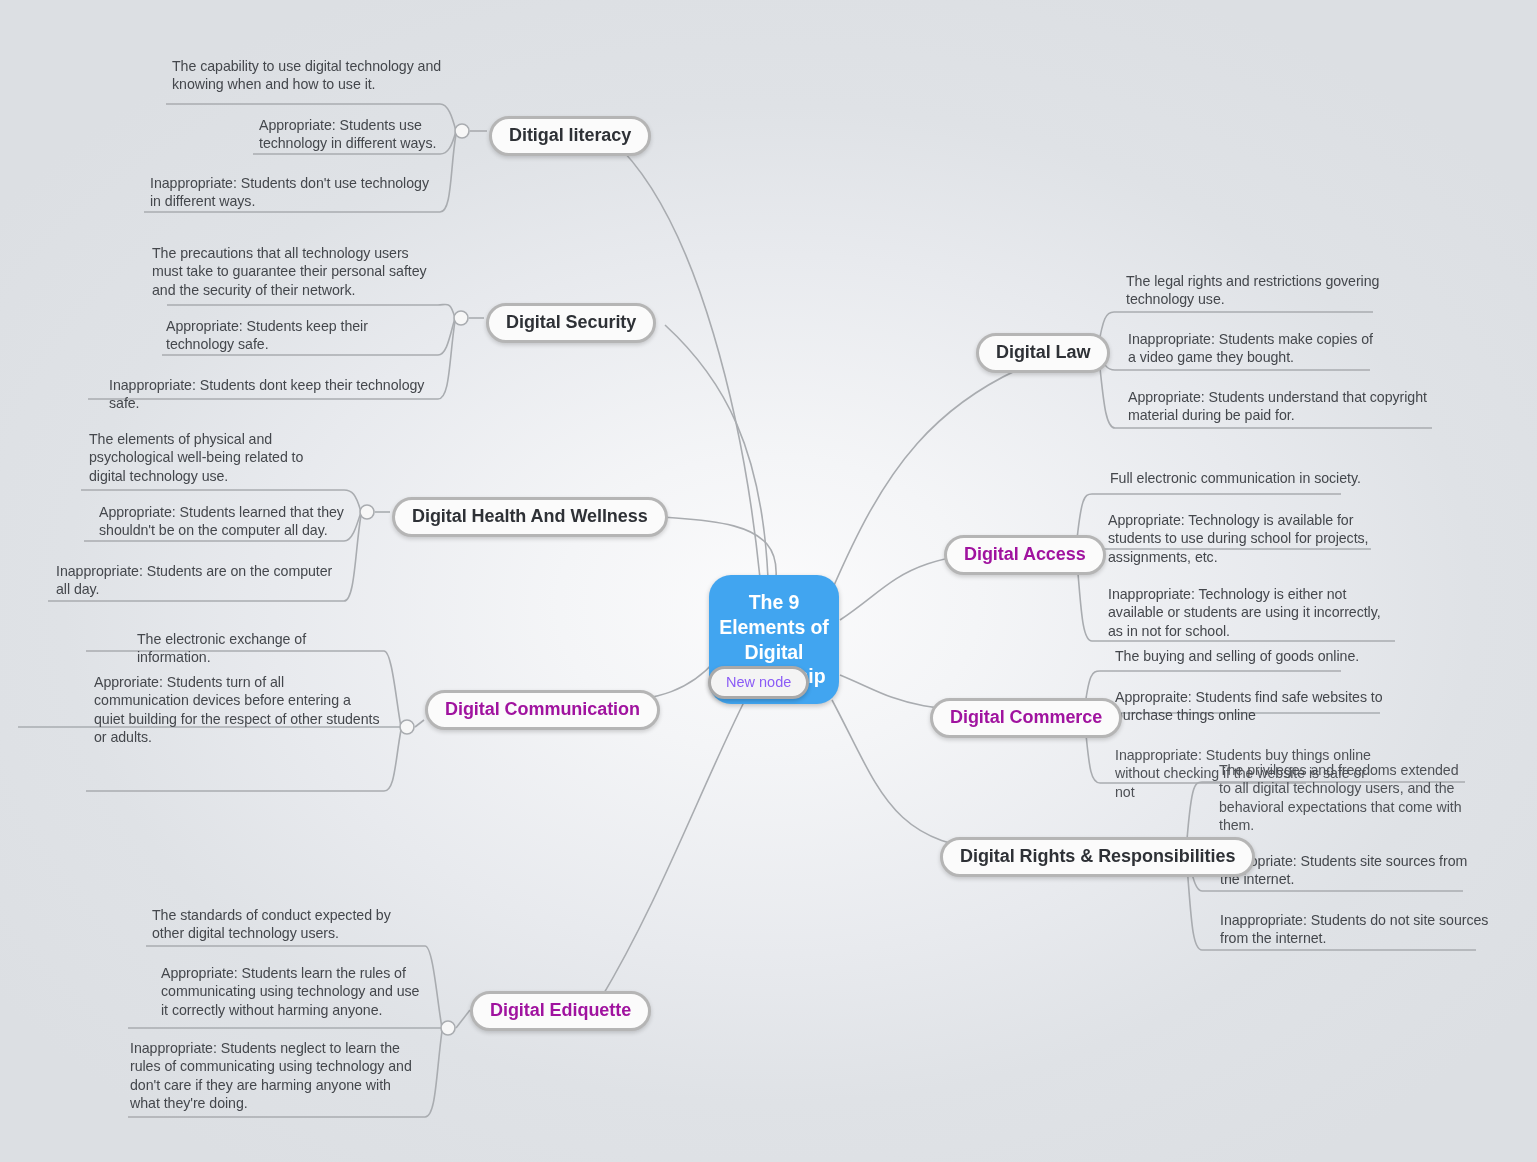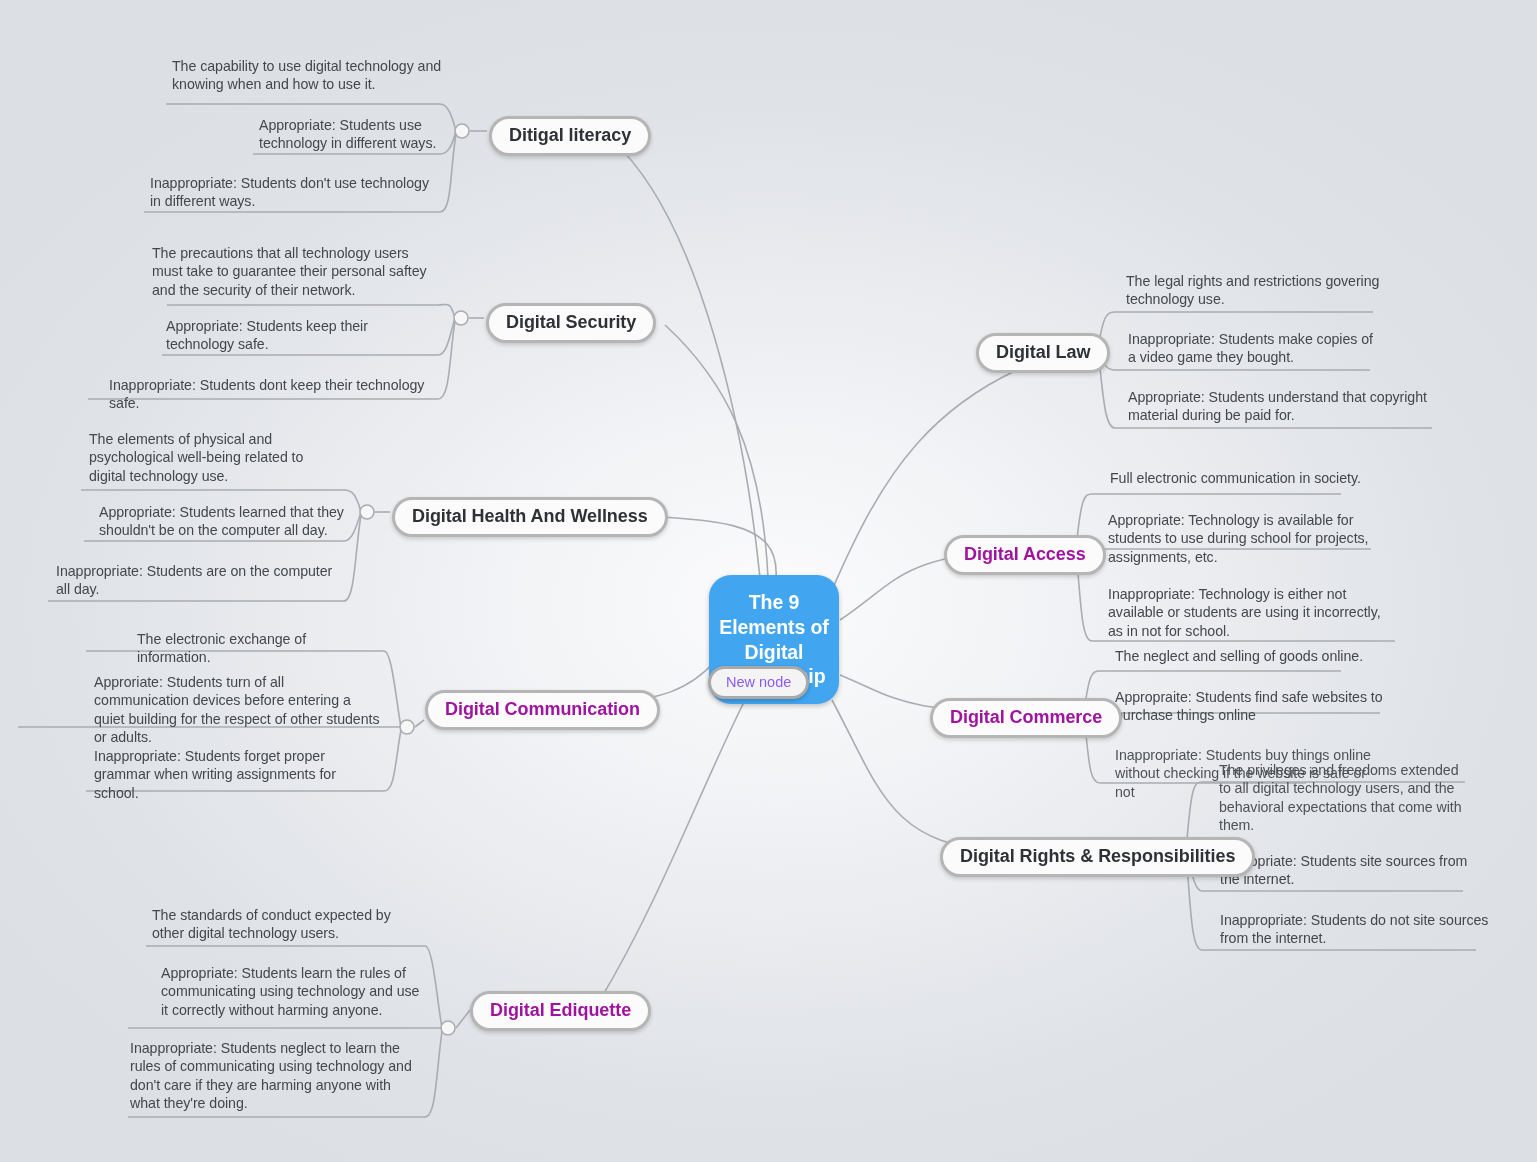--- a/index.html
+++ b/index.html
@@ -190,35 +190,34 @@
   <div class="leaf" style="left:152px; top:244px; width:280px;">The precautions that all technology users must take to guarantee their personal saftey and the security of their network.</div>
   <div class="leaf" style="left:166px; top:317px; width:268px;">Appropriate: Students keep their technology safe.</div>
   <div class="leaf" style="left:94px; top:376px; width:345px;margin-left:15px;">Inappropriate: Students dont keep their technology safe.</div>
 
   <div class="leaf" style="left:89px; top:430px; width:252px;">The elements of physical and psychological well-being related to digital technology use.</div>
   <div class="leaf" style="left:99px; top:503px; width:245px;">Appropriate: Students learned that they shouldn't be on the computer all day.</div>
   <div class="leaf" style="left:56px; top:562px; width:290px;">Inappropriate: Students are on the computer all day.</div>
 
   <div class="leaf" style="left:137px; top:630px; width:245px;">The electronic exchange of information.</div>
   <div class="leaf" style="left:94px; top:673px; width:288px;">Approriate: Students turn of all communication devices before entering a quiet building for the respect of other students or adults.</div>
-  <div class="leaf" style="left:94px; top:747px; width:288px;">Inappropriate: Students forget proper grammar when writing assignments for school.</div>
 
   <div class="leaf" style="left:152px; top:906px; width:272px;">The standards of conduct expected by other digital technology users.</div>
   <div class="leaf" style="left:161px; top:964px; width:264px;">Appropriate: Students learn the rules of communicating using technology and use it correctly without harming anyone.</div>
   <div class="leaf" style="left:130px; top:1039px; width:288px;">Inappropriate: Students neglect to learn the rules of communicating using technology and don't care if they are harming anyone with what they're doing.</div>
 
   <div class="leaf" style="left:1126px; top:272px; width:262px;">The legal rights and restrictions govering technology use.</div>
   <div class="leaf" style="left:1128px; top:330px; width:250px;">Inappropriate: Students make copies of a video game they bought.</div>
   <div class="leaf" style="left:1128px; top:388px; width:300px;">Appropriate: Students understand that copyright material during be paid for.</div>
 
   <div class="leaf" style="left:1110px; top:469px; width:260px;">Full electronic communication in society.</div>
   <div class="leaf" style="left:1108px; top:511px; width:264px;">Appropriate: Technology is available for students to use during school for projects, assignments, etc.</div>
   <div class="leaf" style="left:1108px; top:585px; width:290px;">Inappropriate: Technology is either not available or students are using it incorrectly, as in not for school.</div>
 
-  <div class="leaf" style="left:1115px; top:647px; width:270px;">The neglect and selling of goods online.</div>
+  <div class="leaf" style="left:1115px; top:647px; width:270px;">The buying and selling of goods online.</div>
   <div class="leaf" style="left:1115px; top:688px; width:270px;">Appropraite: Students find safe websites to purchase things online</div>
   <div class="leaf translucent" style="left:1115px; top:746px; width:260px;">Inappropriate: Students buy things online without checking if the website is safe or not</div>
 
   <div class="leaf translucent" style="left:1219px; top:761px; width:255px;">The privileges and freedoms extended to all digital technology users, and the behavioral expectations that come with them.</div>
   <div class="leaf" style="left:1220px; top:852px; width:270px;">Appropriate: Students site sources from the internet.</div>
   <div class="leaf" style="left:1220px; top:911px; width:270px;">Inappropriate: Students do not site sources from the internet.</div>
 
 </div>
 
 </body></html>

